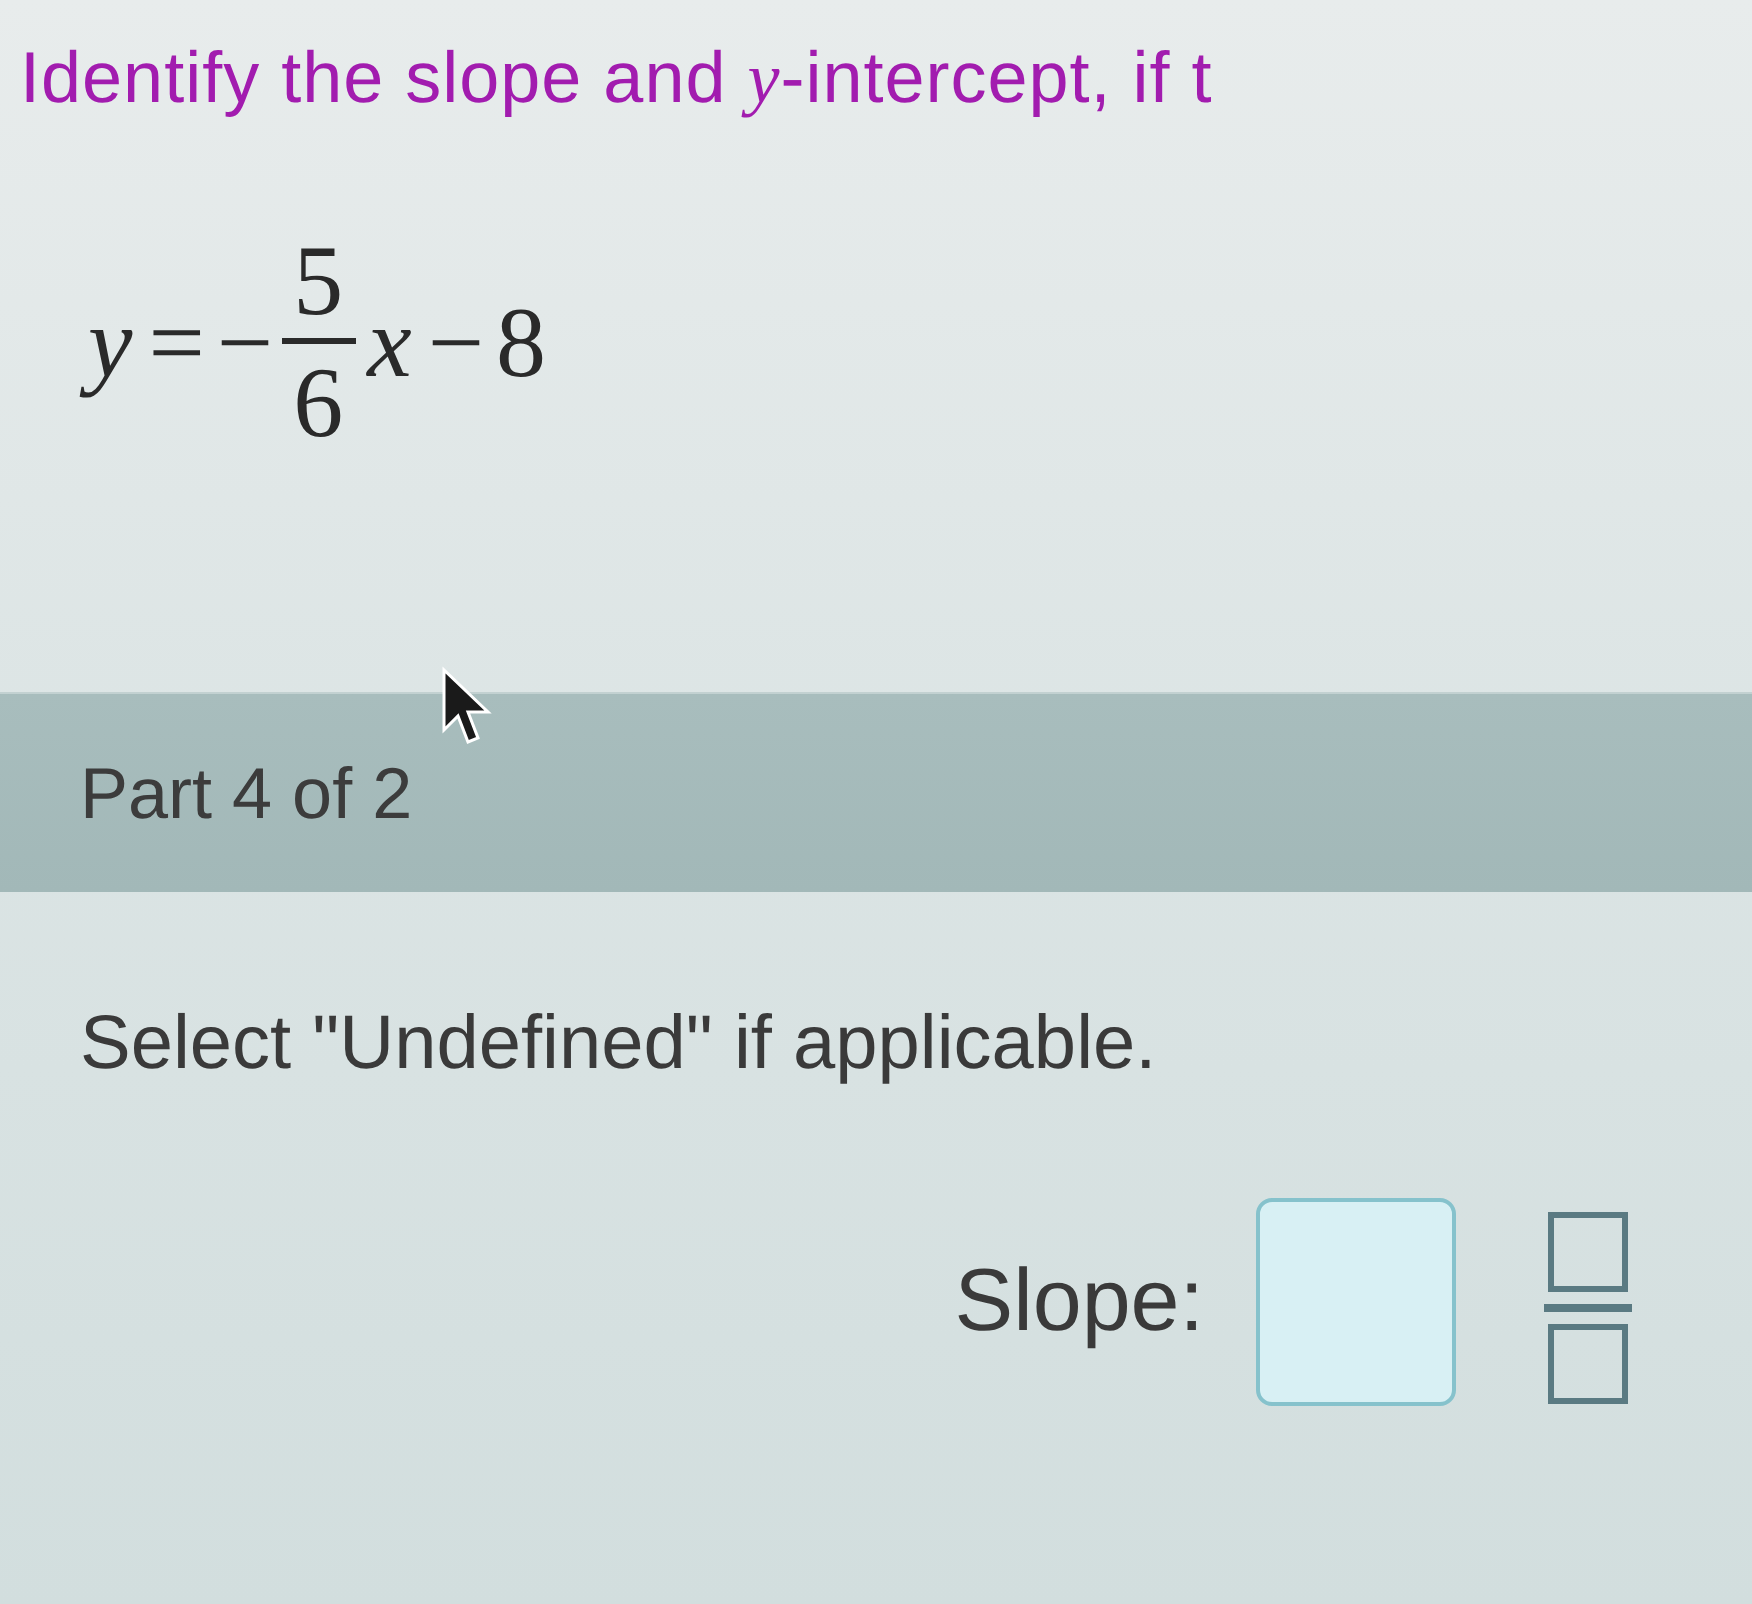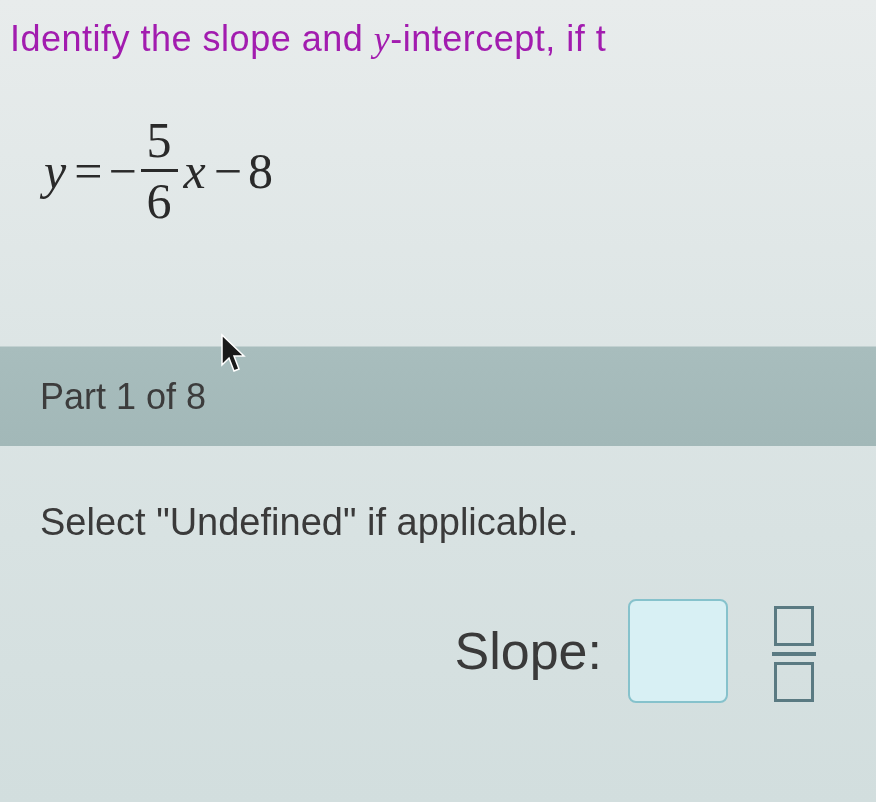--- a/index.html
+++ b/index.html
@@ -69,21 +69,21 @@
     }
     .answer-row {
       display: flex;
       align-items: center;
       justify-content: flex-end;
       padding: 55px 12px 0 0;
       gap: 26px;
     }
     .slope-label {
       font-family: Verdana, Arial, sans-serif;
-      font-size: 52px;
+      font-size: 44px;
       color: #3a3a3a;
     }
     .answer-box {
       width: 100px;
       height: 104px;
       background: #d8f0f4;
       border: 2px solid #86c2cc;
       border-radius: 8px;
     }
     .tool-wrap {
@@ -134,21 +134,21 @@
   </div>
 </div>
 
 <div class="cursor-arrow">
   <svg width="32" height="42" viewBox="0 0 32 42">
     <path d="M4 2 L4 32 L11 25 L16 38 L21 36 L16 23 L26 23 Z" fill="#1a1a1a" stroke="#ffffff" stroke-width="1.5"></path>
   </svg>
 </div>
 
 <div class="part-header">
-  <span>Part 1 of 8</span>
+  <span>Part 4 of 2</span>
 </div>
 
 <div class="instruction">Select "Undefined" if applicable.</div>
 
 <div class="answer-row">
   <div class="slope-label">Slope:</div>
   <div class="answer-box"></div>
   <div class="tool-wrap">
     <div class="frac-tool">
       <div class="tool-row">

